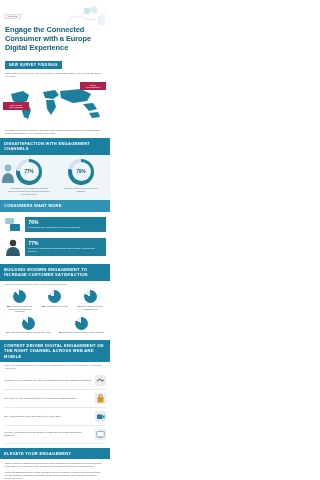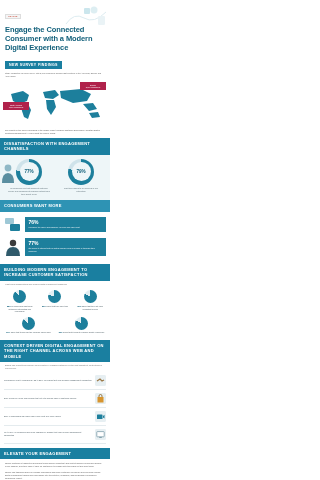--- a/index.html
+++ b/index.html
@@ -76,21 +76,21 @@
   <div class="hero">
     <div class="oracle-top">ORACLE</div>
 
     <svg class="hero-deco" viewBox="0 0 44 30">
       <path d="M2 20 Q10 8 20 14 T42 8" stroke="#bcd9e2" stroke-width="1" fill="none"></path>
       <circle cx="30" cy="6" r="3.5" fill="#9ecfdc" opacity=".7"></circle>
       <rect x="34" y="12" width="7" height="9" rx="1" fill="#d7e9ee"></rect>
       <rect x="20" y="4" width="6" height="6" rx="1" fill="#7fc0d3" opacity=".8"></rect>
     </svg>
 
-    <h1>Engage the Connected Consumer with a Modern Digital Experience</h1>
+    <h1>Engage the Connected Consumer with a Europe Digital Experience</h1>
     <div class="badge-findings">NEW SURVEY FINDINGS</div>
     <div class="hero-sub">Study conducted via online survey with 5,000 consumers across eight countries in the Americas, Europe and Asia-Pacific.</div>
   </div>
 
   <div class="mapwrap">
     <svg class="mapsvg" width="104" height="40" viewBox="0 0 104 40">
       <g fill="#1d7f9c">
         <path d="M8 10 L20 7 L26 11 L24 17 L16 20 L10 17 Z"></path>
         <path d="M18 21 L25 20 L28 26 L25 35 L21 33 L19 27 Z"></path>
         <path d="M40 8 L52 6 L56 11 L50 15 L42 14 Z"></path>

